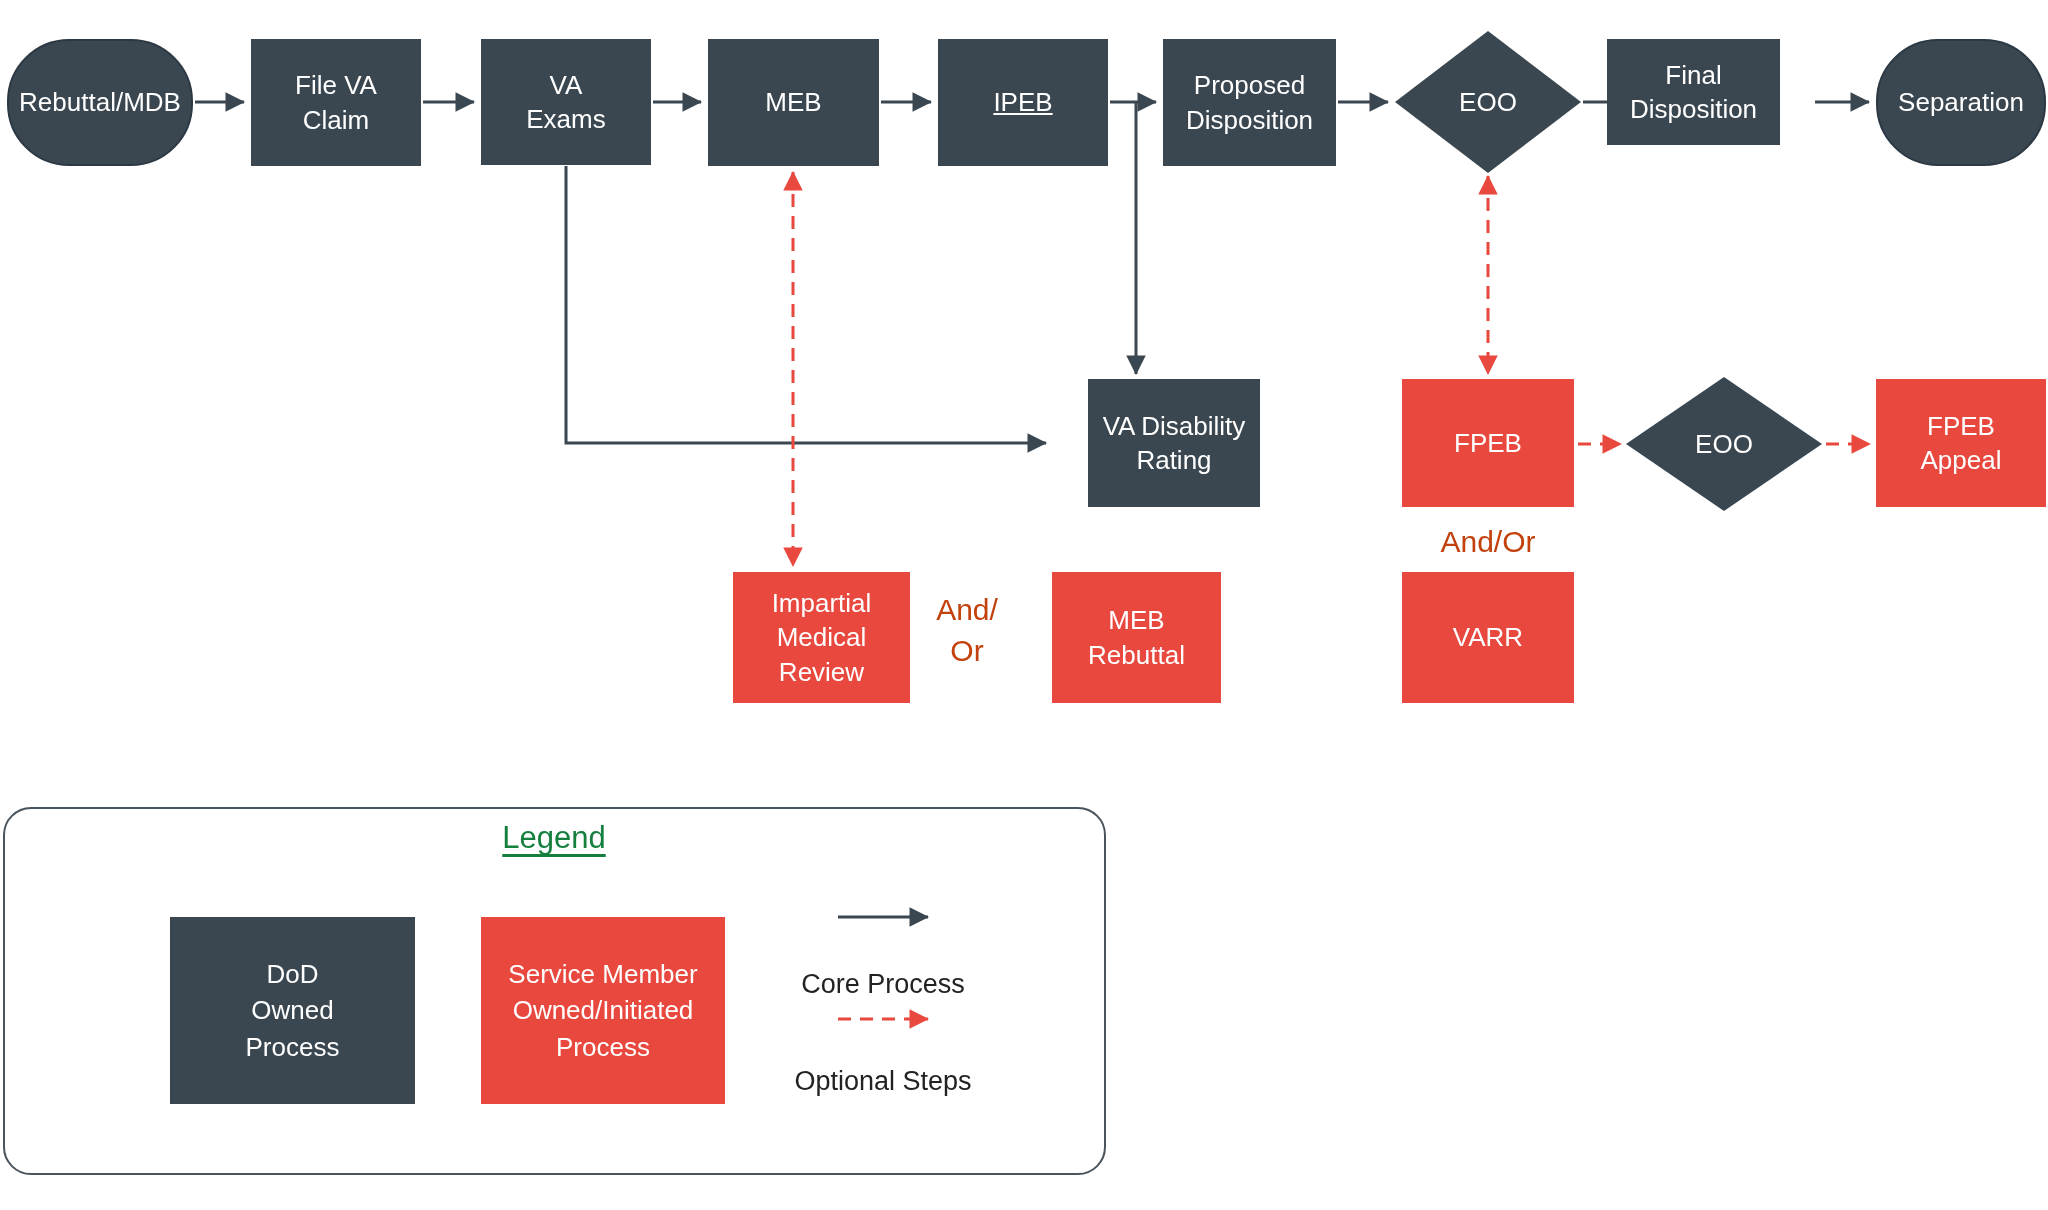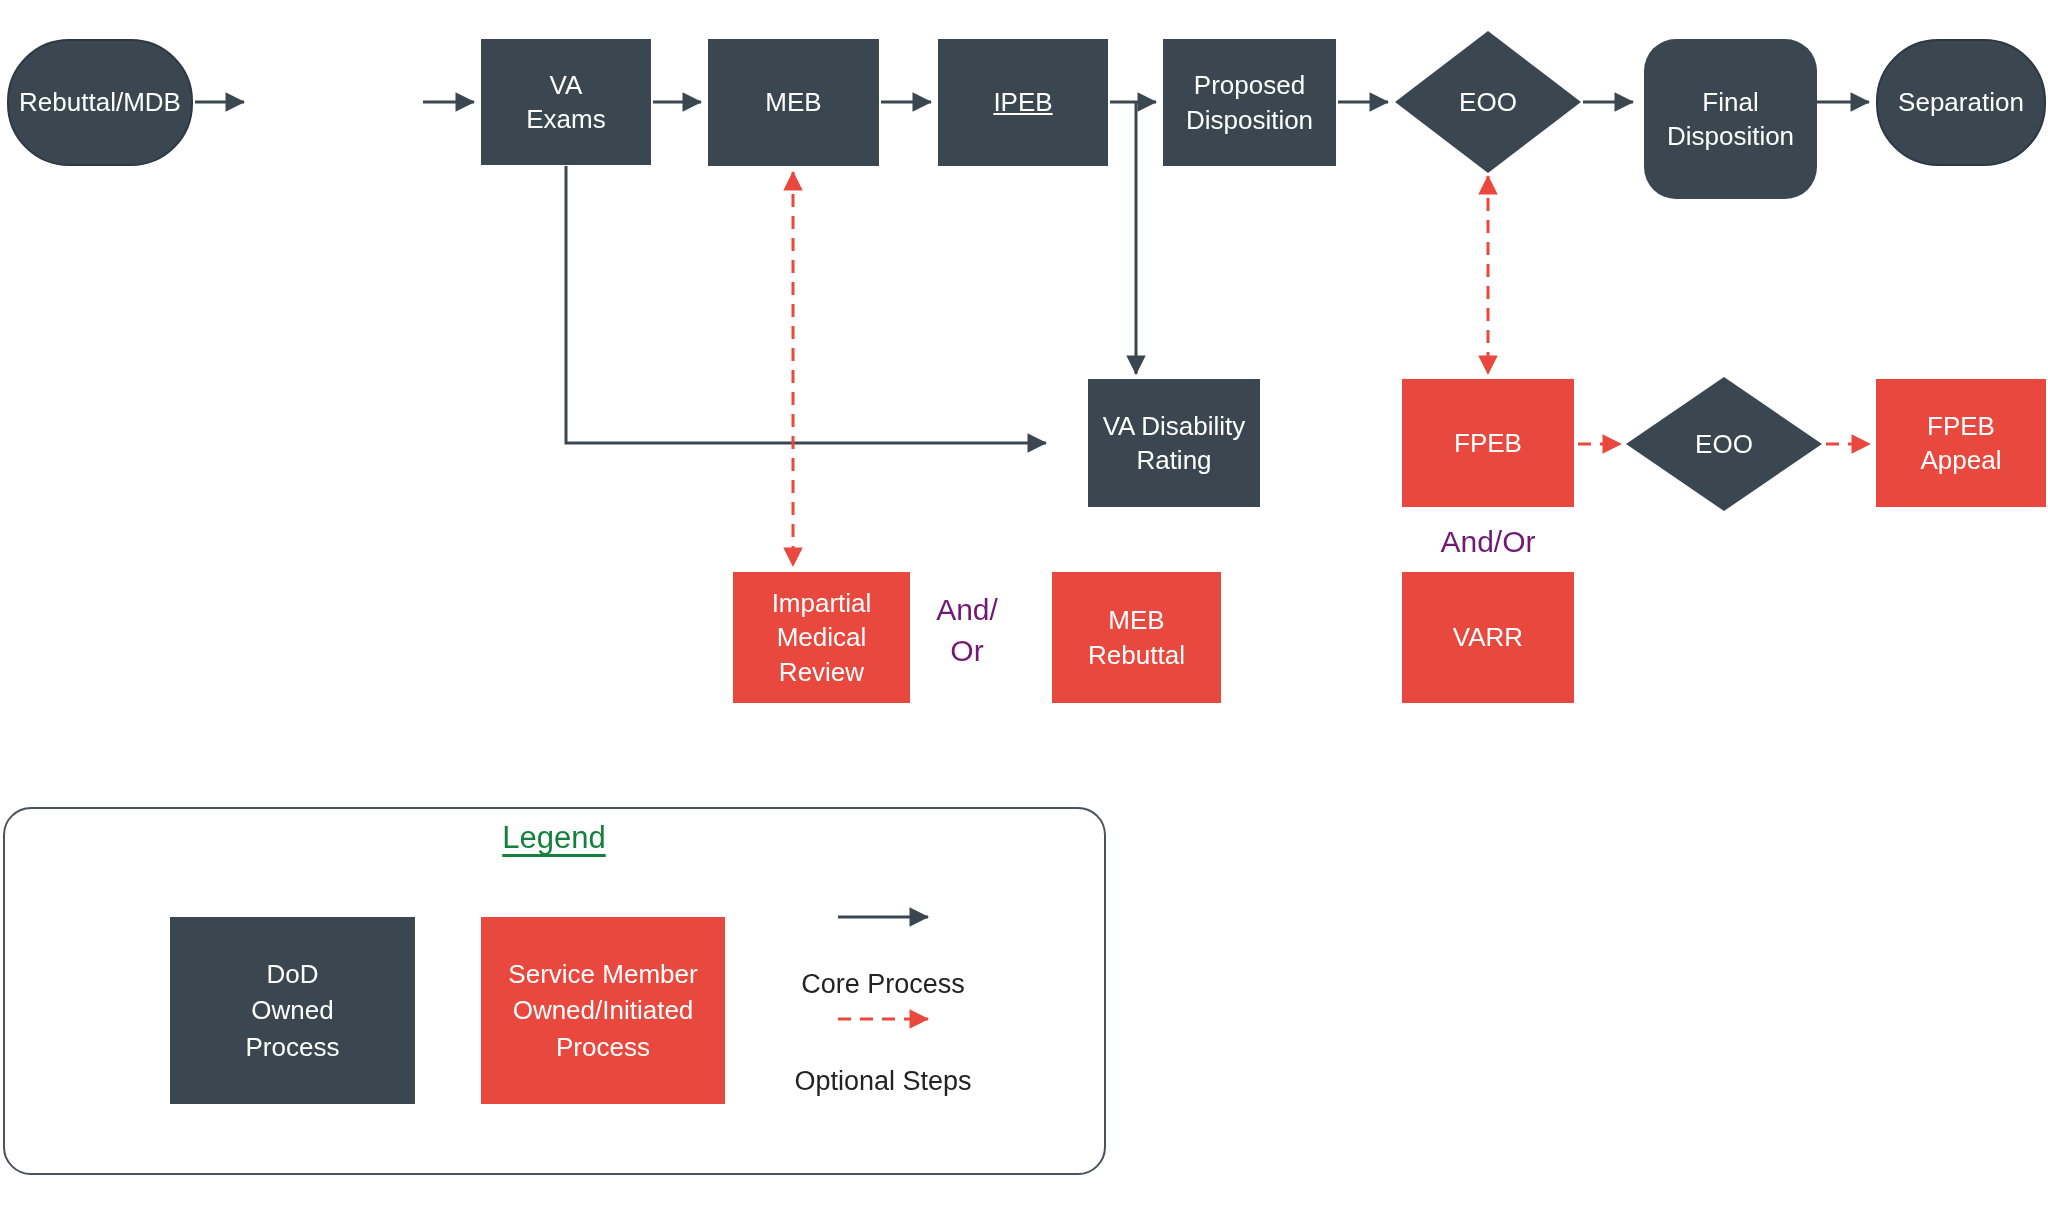--- a/index.html
+++ b/index.html
@@ -5,21 +5,21 @@
   html,body{margin:0;padding:0;background:#ffffff;}
   body{font-family:"Liberation Sans","DejaVu Sans",sans-serif;}
   #canvas{position:relative;width:2048px;height:1210px;background:#ffffff;overflow:hidden;}
   #connector-layer{position:absolute;left:0;top:0;width:2048px;height:1210px;pointer-events:none;z-index:1;}
   .node{position:absolute;display:flex;align-items:center;justify-content:center;text-align:center;
         color:#ffffff;font-size:26px;line-height:1.32;white-space:pre-line;z-index:2;box-sizing:border-box;}
   .dark{background:#3A4750;}
   .red{background:#E8483E;}
   .stadium{border-radius:62px;border:2px solid #2C3944;}
   .diamond{clip-path:polygon(50% 0%,100% 50%,50% 100%,0% 50%);}
-  .flow-label{position:absolute;color:#701a75;font-size:30px;line-height:1.35;text-align:center;
+  .flow-label{position:absolute;color:#c2410c;font-size:30px;line-height:1.35;text-align:center;
         white-space:pre-line;z-index:2;}
   #legend-box{position:absolute;left:3px;top:807px;width:1103px;height:368px;border:2px solid #4A545C;
         border-radius:28px;box-sizing:border-box;z-index:2;}
   #legend-title{position:absolute;left:0;top:820px;width:1108px;text-align:center;font-size:31px;
         color:#15803d;text-decoration:underline;text-underline-offset:6px;z-index:3;}
   .legend-swatch{position:absolute;display:flex;align-items:center;justify-content:center;text-align:center;
         color:#ffffff;font-size:26px;line-height:1.4;white-space:pre-line;z-index:3;}
   .legend-arrow-label{position:absolute;width:260px;text-align:center;font-size:27px;color:#222222;z-index:3;}
 </style>
 </head>
@@ -53,28 +53,30 @@
     <path d="M793,172 V566" stroke="#E8483E" stroke-width="3" fill="none" stroke-dasharray="13 9" marker-start="url(#arrow-red)" marker-end="url(#arrow-red)"></path>
     <path d="M1488,176 V374" stroke="#E8483E" stroke-width="3" fill="none" stroke-dasharray="13 9" marker-start="url(#arrow-red)" marker-end="url(#arrow-red)"></path>
     <path d="M1578,444 H1621" stroke="#E8483E" stroke-width="3" fill="none" stroke-dasharray="13 9" marker-end="url(#arrow-red)"></path>
     <path d="M1826,444 H1870" stroke="#E8483E" stroke-width="3" fill="none" stroke-dasharray="13 9" marker-end="url(#arrow-red)"></path>
 
     <path d="M838,917 H928" stroke="#3A4750" stroke-width="3" fill="none" marker-end="url(#arrow-dark)"></path>
     <path d="M838,1019 H928" stroke="#E8483E" stroke-width="3" fill="none" stroke-dasharray="13 9" marker-end="url(#arrow-red)"></path>
   </svg>
 
   <div class="node dark stadium" style="left:7px;top:39px;width:186px;height:127px;">Rebuttal/MDB</div>
+  <div class="node dark" style="left:251px;top:39px;width:170px;height:127px;">File VA
+Claim</div>
   <div class="node dark" style="left:481px;top:39px;width:170px;height:126px;">VA
 Exams</div>
   <div class="node dark" style="left:708px;top:39px;width:171px;height:127px;">MEB</div>
   <div class="node dark" style="left:938px;top:39px;width:170px;height:127px;text-decoration:underline;">IPEB</div>
   <div class="node dark" style="left:1163px;top:39px;width:173px;height:127px;">Proposed
 Disposition</div>
   <div class="node dark diamond" style="left:1395px;top:31px;width:186px;height:142px;">EOO</div>
-  <div class="node dark" style="left:1644px;top:39px;width:173px;height:160px;border-radius:32px;">Final
+  <div class="node dark" style="left:1607px;top:39px;width:173px;height:106px;">Final
 Disposition</div>
   <div class="node dark stadium" style="left:1876px;top:39px;width:170px;height:127px;">Separation</div>
 
   <div class="node dark" style="left:1088px;top:379px;width:172px;height:128px;">VA Disability
 Rating</div>
   <div class="node red" style="left:1402px;top:379px;width:172px;height:128px;">FPEB</div>
   <div class="node dark diamond" style="left:1626px;top:377px;width:196px;height:134px;">EOO</div>
   <div class="node red" style="left:1876px;top:379px;width:170px;height:128px;">FPEB
 Appeal</div>
 

